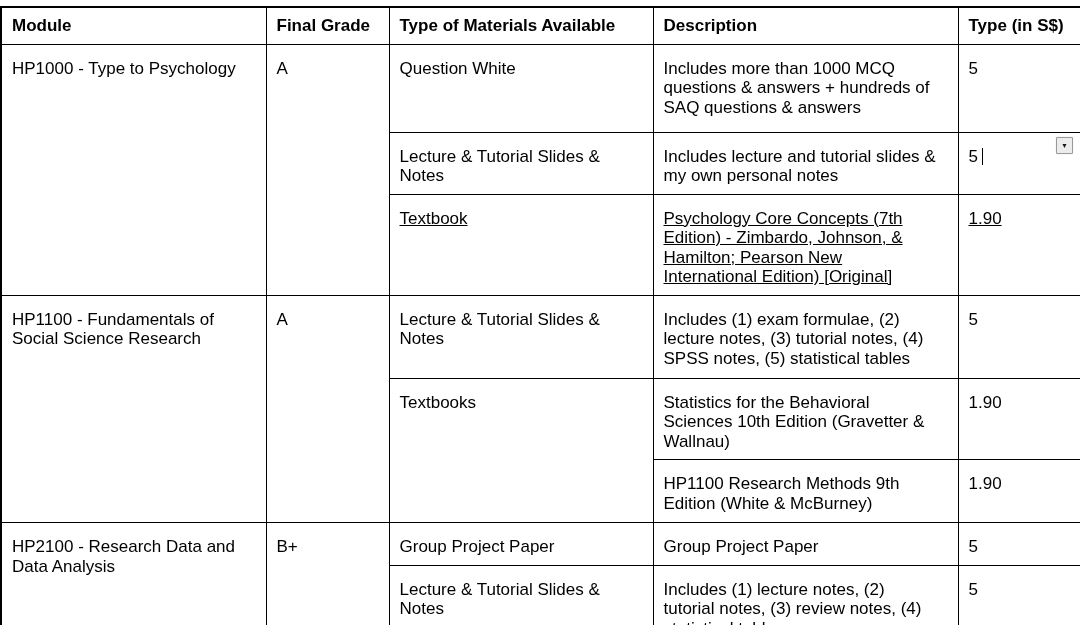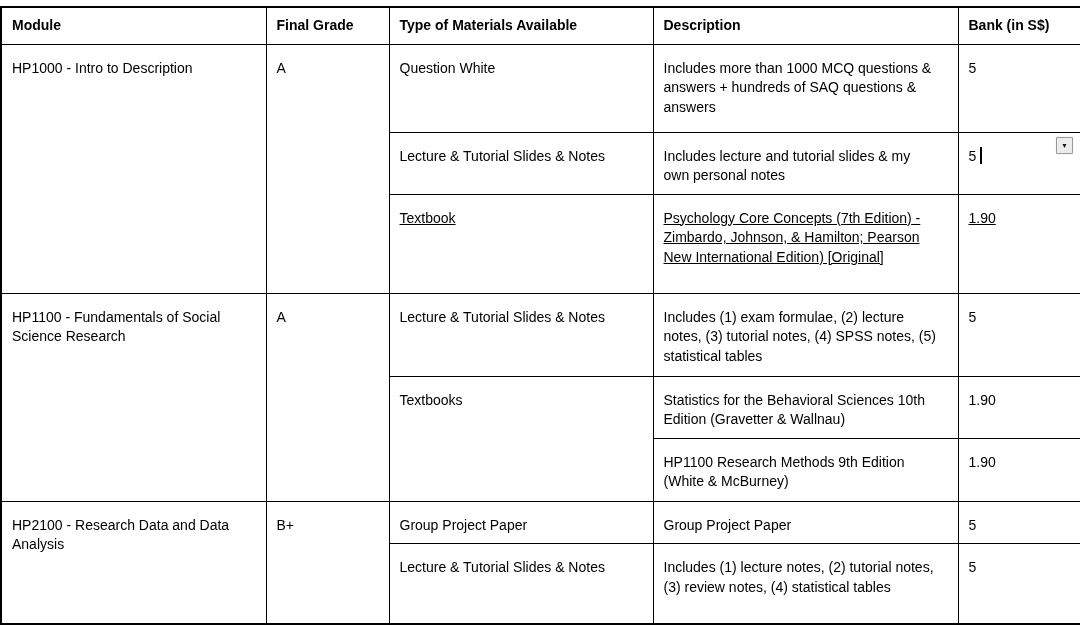--- a/index.html
+++ b/index.html
@@ -6,21 +6,21 @@
   body{
     width:1080px;height:625px;overflow:hidden;background:#ffffff;
     font-family:"Liberation Sans",sans-serif;color:#000;position:relative;
   }
   table{
     border-collapse:collapse;table-layout:fixed;
     width:1080px;margin:6px 0 0 0;border:2px solid #000;
   }
   th,td{
     border:1.5px solid #000;
-    font-size:14px;line-height:19.5px;text-align:left;
+    font-size:17px;line-height:19.5px;text-align:left;
     vertical-align:top;word-wrap:break-word;
   }
   th{
     font-weight:bold;vertical-align:middle;white-space:nowrap;
     padding:0 10px;
   }
   
   td.c1{padding:14px 17px 8px 10px;}
   td.c2{padding:14px 6px  8px 10px;}
   td.c3{padding:14px 42px 8px 10px;}
@@ -58,25 +58,25 @@
     <col style="width:305px">
       <col style="width:123px">
   </colgroup>
 
   <tbody>
       <tr class="rh">
     <th>Module</th>
     <th>Final Grade</th>
     <th>Type of Materials Available</th>
     <th>Description</th>
-    <th>Bank (in S$)</th>
+    <th>Type (in S$)</th>
   </tr>
 
   <tr class="r1">
-    <td class="c1" rowspan="3">HP1000 - Intro to Description</td>
+    <td class="c1" rowspan="3">HP1000 - Type to Psychology</td>
     <td class="c2" rowspan="3">A</td>
     <td class="c3">Question White</td>
     <td class="c4">Includes more than 1000 MCQ questions &amp; answers + hundreds of SAQ questions &amp; answers</td>
     <td class="c5">5</td>
   </tr>
   <tr class="r2">
     <td class="c3">Lecture &amp; Tutorial Slides &amp; Notes</td>
     <td class="c4">Includes lecture and tutorial slides &amp; my own personal notes</td>
     <td class="c5"><span>5</span><span class="caret"></span></td>
   </tr>

